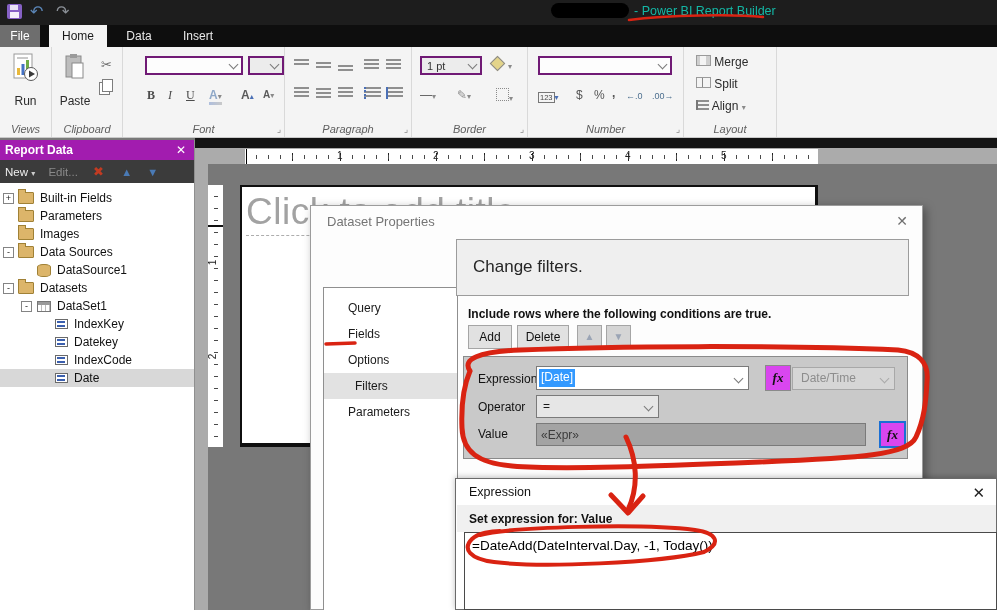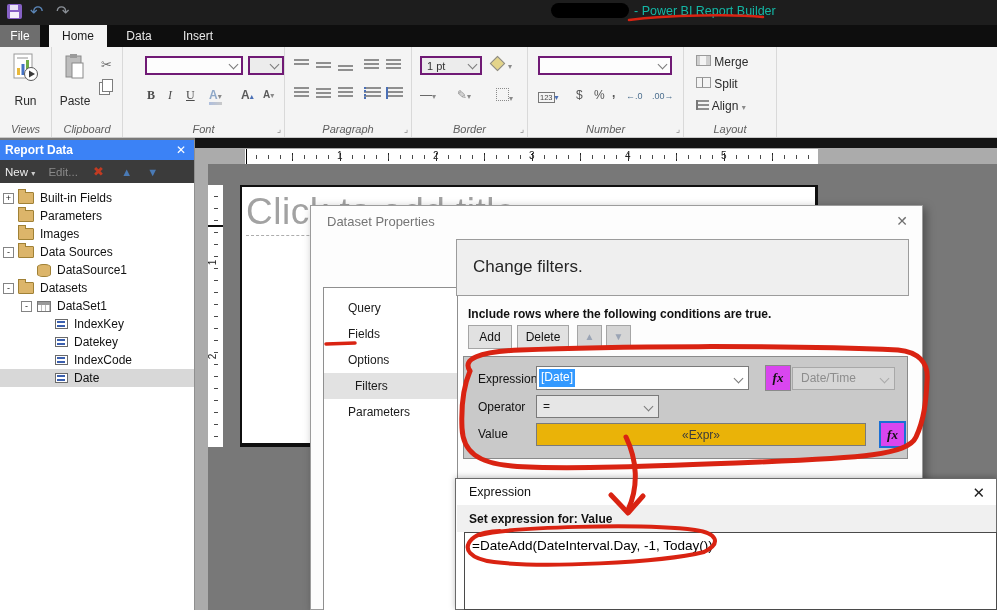--- a/index.html
+++ b/index.html
@@ -43,21 +43,21 @@
   .ic-copy{display:inline-block;width:9px;height:11px;border:1px solid #7d7d7d;background:#fff;box-shadow:-3px 3px 0 -1px #fff,-3px 3px 0 0 #7d7d7d;}
   .ic-bucket{display:inline-block;width:9px;height:9px;border:1px solid #8a8a8a;background:#e3d48a;transform:rotate(45deg);}
   .ic-borderbox{display:inline-block;width:11px;height:11px;border:1px dotted #8a8a8a;}
   .badge123{display:inline-block;border:1px solid #777;font-size:7.5px;padding:0 1px;color:#444;line-height:9px;}
   .ic-split{display:inline-block;width:13px;height:9px;border:1px solid #9a9a9a;background:linear-gradient(90deg,transparent 0 5px,#888 5px 6px,transparent 6px);}
   .ic-merge{display:inline-block;width:13px;height:9px;border:1px solid #9a9a9a;background:linear-gradient(90deg,#cfcfcf 0 3px,transparent 3px 9px,#cfcfcf 9px);}
   .ic-bars{display:inline-block;width:11px;height:10px;border-left:2px solid #777;background:repeating-linear-gradient(180deg,#8f8f8f 0 2px,transparent 2px 4px);}
 
   
   #rdpanel{left:0;top:140px;width:195px;height:470px;background:#fff;border-right:1px solid #8f8f8f;box-sizing:border-box;}
-  #rdheader{left:0;top:0;width:100%;height:32px;background:#3b82f6;color:#fff;font-weight:bold;font-size:12px;line-height:20px;}
+  #rdheader{left:0;top:0;width:100%;height:32px;background:#a21caf;color:#fff;font-weight:bold;font-size:12px;line-height:20px;}
   #rdtoolbar{left:0;top:20px;width:100%;height:23px;background:#3b3b3b;color:#eee;font-size:11.5px;line-height:23px;}
   .trow{position:relative;height:18px;display:flex;align-items:center;font-size:12px;color:#111;}
   .trow.sel{background:#d8d8d8;}
   .exp{display:inline-block;width:11px;height:11px;border:1px solid #848484;background:#fff;font-size:9px;line-height:9px;text-align:center;color:#222;box-sizing:border-box;flex:none;}
   .tlbl{margin-left:6px;white-space:nowrap;}
   .ic-folder{position:relative;display:inline-block;width:14px;height:10px;background:#dcb56a;border:1px solid #a08136;border-radius:1px;flex:none;}
   .ic-folder::before{content:"";position:absolute;left:-1px;top:-4px;width:6px;height:3px;background:#dcb56a;border:1px solid #a08136;border-bottom:none;}
   .ic-db{display:inline-block;width:12px;height:11px;background:#dcb56a;border:1px solid #a08136;border-radius:6px/3px;flex:none;}
   .ic-table{display:inline-block;width:14px;height:11px;border:1px solid #777;background:#fff linear-gradient(#9a9a9a 0 3px,transparent 3px);background-size:100% 100%;box-sizing:border-box;flex:none;
             background-image:linear-gradient(#9a9a9a 0 3px,transparent 3px),repeating-linear-gradient(90deg,transparent 0 3px,#bbb 3px 4px);}
@@ -97,21 +97,21 @@
   .btn.dis{background:#d5d5d5;color:#9aa4b5;font-size:10px;}
   #fpanel{left:152px;top:150px;width:445px;height:103px;background:#c9c9c9;border:1px solid #8a8a8a;box-sizing:border-box;}
   .flabel{position:absolute;left:14px;font-size:12px;color:#111;}
   .fcombo{position:absolute;background:#fff;border:1px solid #7a7a7a;box-sizing:border-box;font-size:12px;}
   .selval{position:absolute;left:2px;top:2px;bottom:2px;padding:1px 2px;background:#3399ff;color:#fff;}
   .fxbtn{position:absolute;width:26px;height:26px;background:#d946ef;border:1px solid #8a8a8a;box-sizing:border-box;text-align:center;
          font:italic bold 13px "Liberation Serif",serif;line-height:24px;color:#111;margin-left:8px;}
   .fxbtn.hl{border:2px solid #1a6fd4;}
   #typecombo{background:#d6d6d6;border:1px solid #a8a8a8;color:#8d8d8d;}
   #opcombo{background:#e6e6e6;}
-  #valinput{position:absolute;background:#eab308;border:1px solid #7a7a7a;box-sizing:border-box;font-size:12px;color:#3c3c3c;padding:0 4px;font-family:inherit;text-align:center;}
+  #valinput{position:absolute;background:#a3a3a3;border:1px solid #7a7a7a;box-sizing:border-box;font-size:12px;color:#3c3c3c;padding:0 4px;font-family:inherit;}
 
   
   #exdialog{left:455px;top:478px;width:542px;height:132px;background:#fff;border:1px solid #6a6a6a;box-sizing:border-box;z-index:20;box-shadow:0 -1px 6px rgba(0,0,0,.25);}
   #extitle{left:13px;top:6px;font-size:12.5px;color:#111;}
   #exband{left:1px;top:26px;width:539px;height:27px;background:#f0f0f0;}
   #exband span{position:absolute;left:12px;top:7px;font-weight:bold;font-size:12px;color:#111;}
   #excode{left:8px;top:53px;width:533px;height:78px;background:#fff;border:1px solid #4a4a4a;box-sizing:border-box;}
   #excode span{position:absolute;left:7px;top:5px;font-size:13.5px;color:#000;white-space:nowrap;}
 
   

